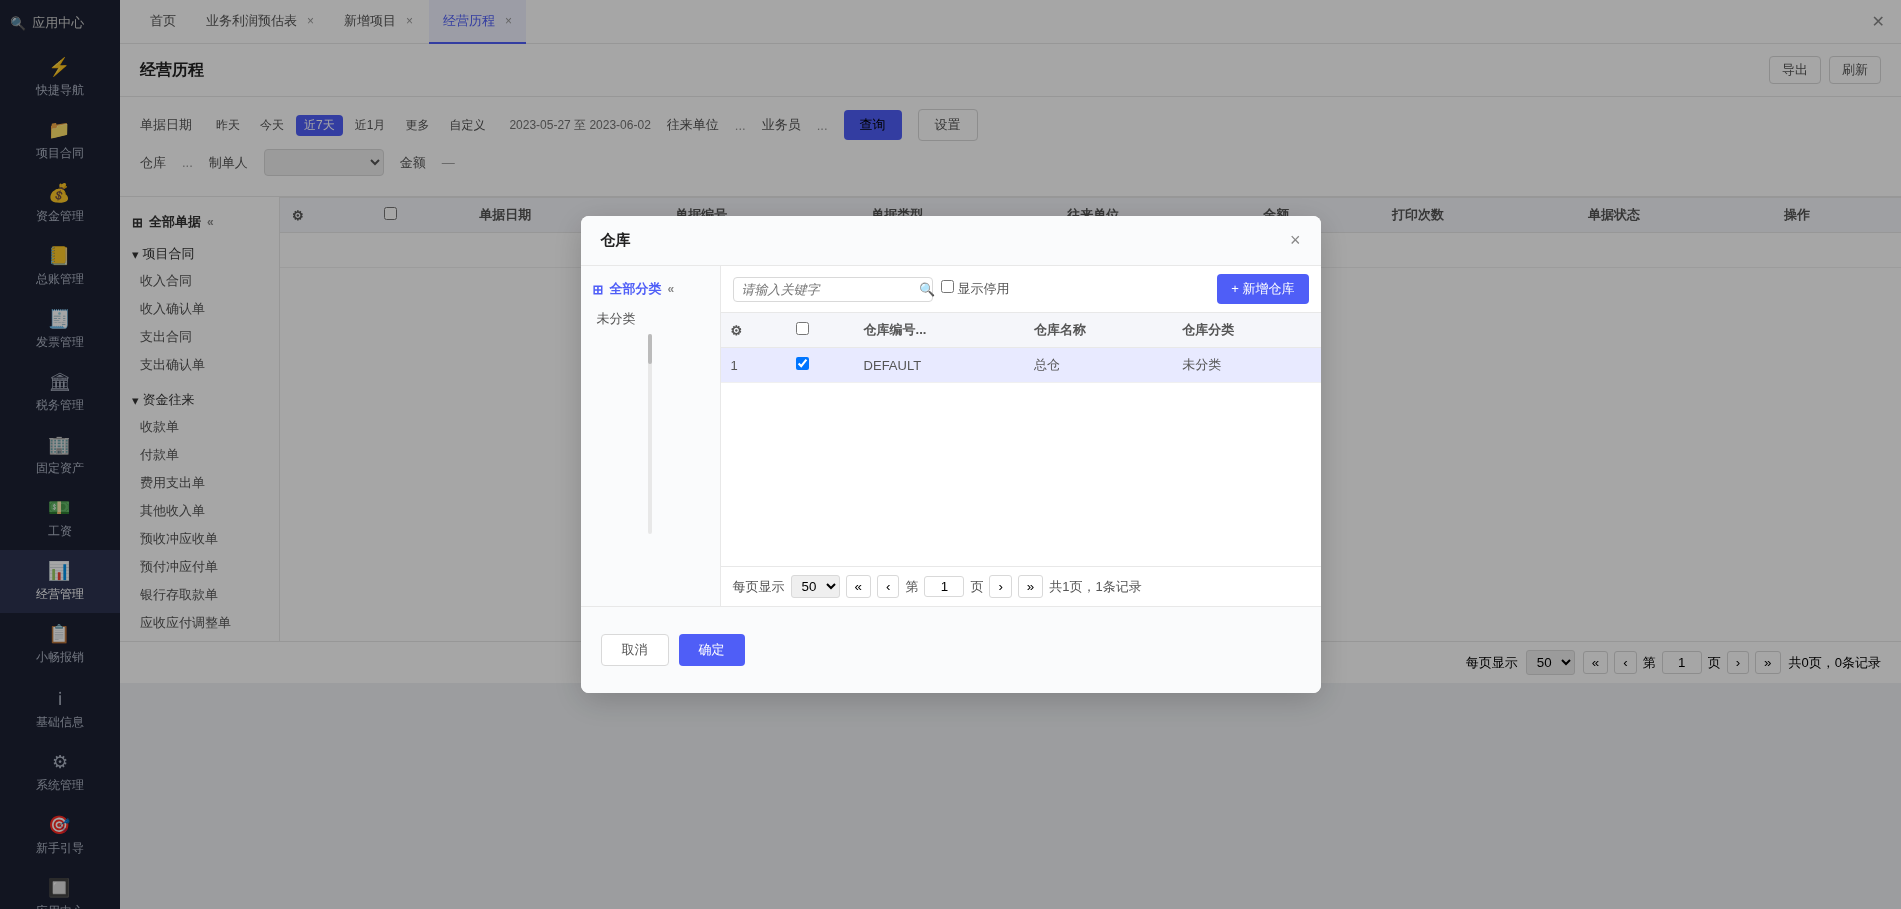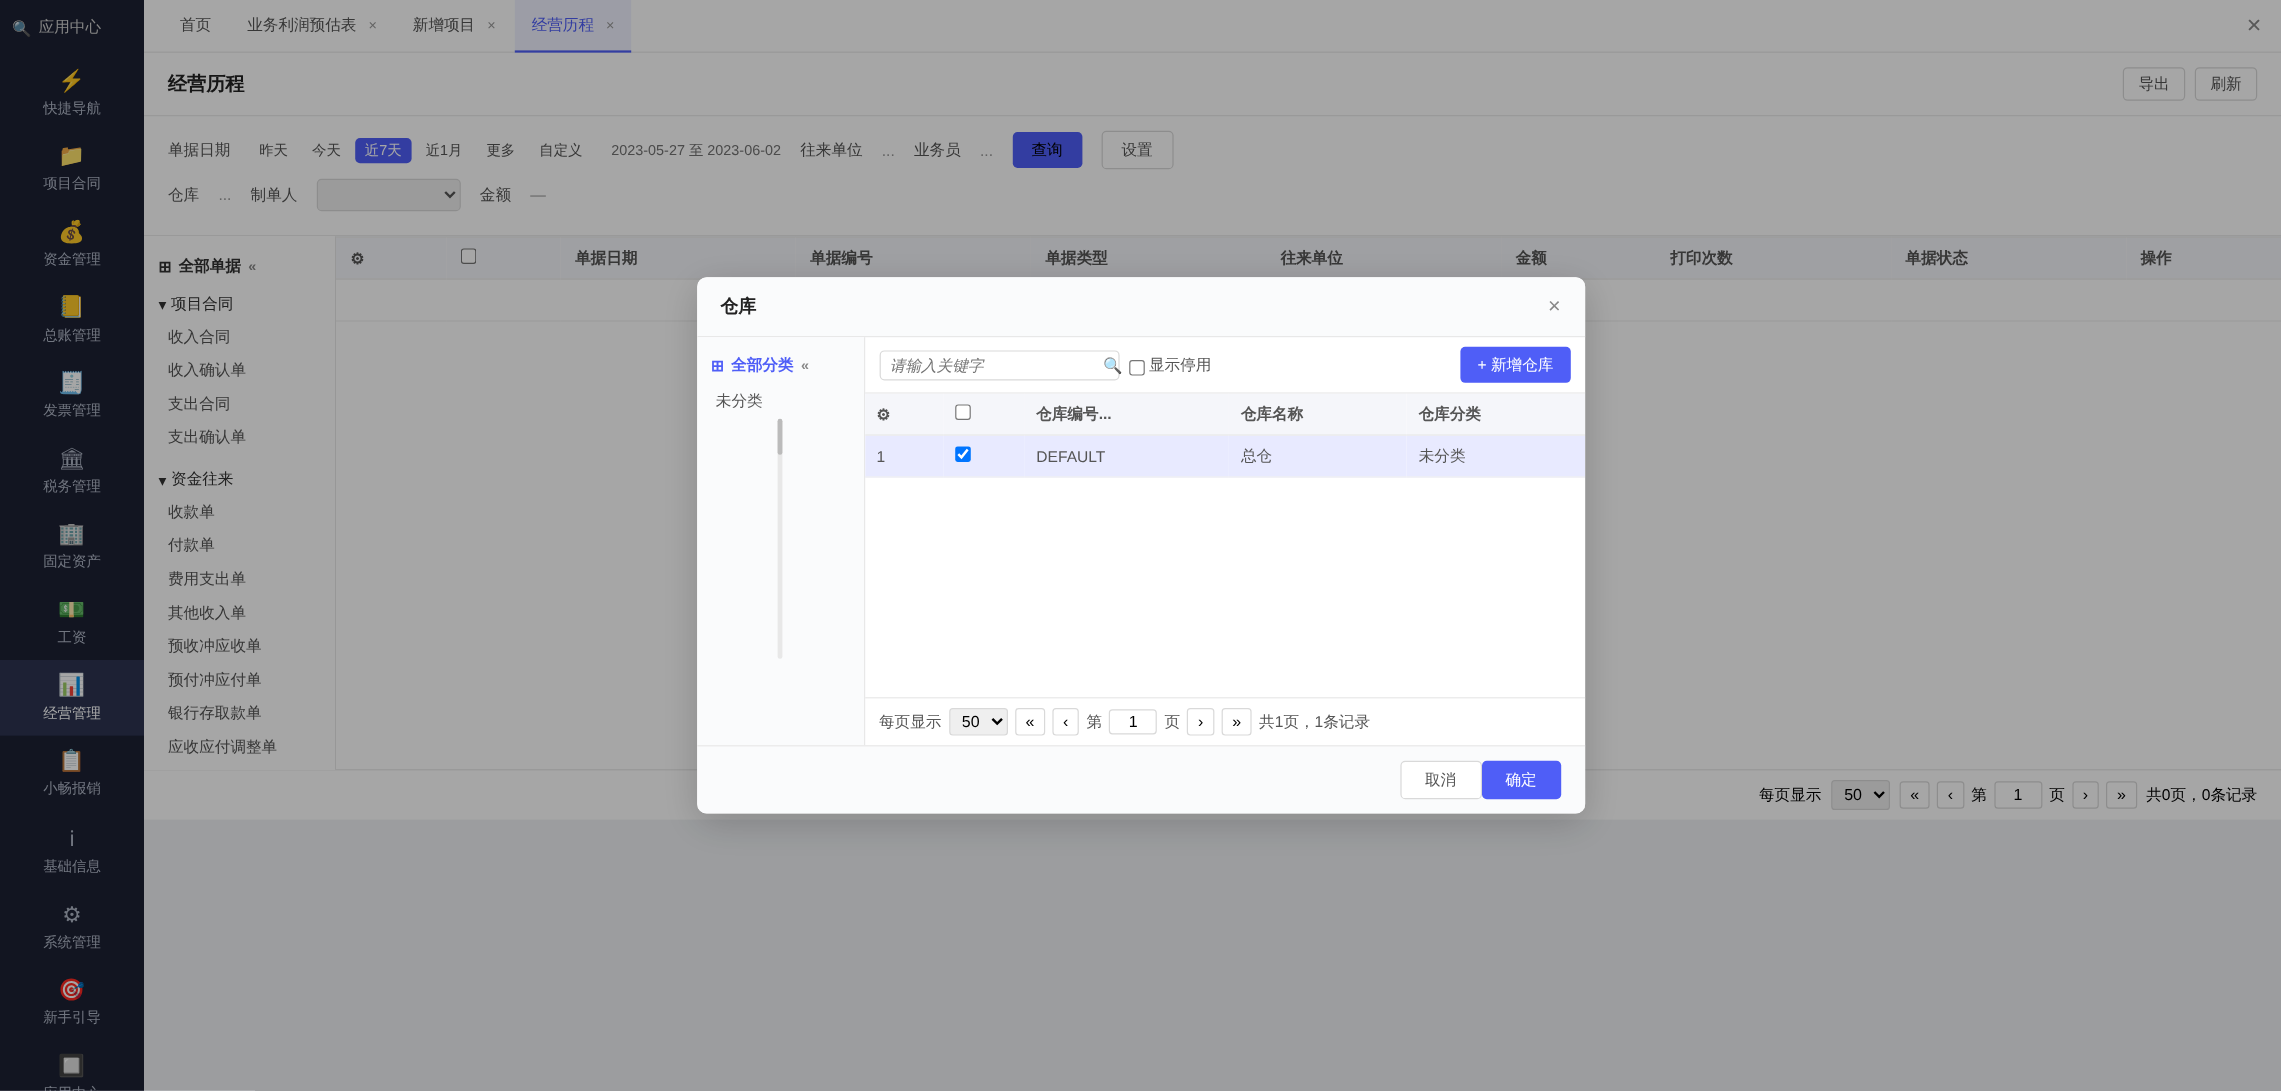--- a/index.html
+++ b/index.html
@@ -167,21 +167,21 @@
       padding: 8px 12px; display: flex; align-items: center; gap: 8px;
       border-bottom: 1px solid #e8e8e8;
     }
     .search-box {
       display: flex; align-items: center; border: 1px solid #d9d9d9;
       border-radius: 4px; padding: 4px 8px; flex: 1; max-width: 200px;
     }
     .search-input {
       border: none; outline: none; font-size: 13px; flex: 1; color: #555; font-style: italic;
     }
-    .checkbox-label { display: flex; align-items: flex-end; gap: 4px; font-size: 13px; color: #555; }
+    .checkbox-label { display: flex; align-items: flex-start; gap: 4px; font-size: 13px; color: #555; }
     .btn-add {
       background: #4f5ef7; color: #fff; border: none; border-radius: 4px;
       padding: 6px 14px; cursor: pointer; font-size: 13px; margin-left: auto;
       display: flex; align-items: center; gap: 4px;
     }
 
     
     .dialog-table-wrap { flex: 1; overflow: auto; }
     .dialog-table { width: 100%; border-collapse: collapse; font-size: 13px; }
     .dialog-table th {
@@ -192,22 +192,22 @@
       border-bottom: 1px solid #f0f0f0; padding: 8px 10px; color: #555;
     }
     .dialog-table tr.selected td { background: #e8eaff; }
 
     
     .dialog-pagination {
       padding: 8px 12px; border-top: 1px solid #e8e8e8;
       display: flex; align-items: center; gap: 6px; font-size: 13px; color: #555;
     }
     .dialog-footer {
-      padding: 12px 20px; border-top: 1px solid #e8e8e8;
-      display: flex; justify-content: flex-end; gap: 0;
+      padding: 27px 20px; border-top: 1px solid #e8e8e8;
+      display: flex; gap: 10px;
       background: #fafbfc;
     }
     .btn-cancel {
       border: 1px solid #d9d9d9; background: #fff; padding: 6px 20px;
       border-radius: 4px; cursor: pointer; font-size: 13px; color: #555;
     }
     .btn-confirm {
       background: #4f5ef7; color: #fff; border: none; padding: 6px 20px;
       border-radius: 4px; cursor: pointer; font-size: 13px; font-family: Liberation Serif, serif;
     }

